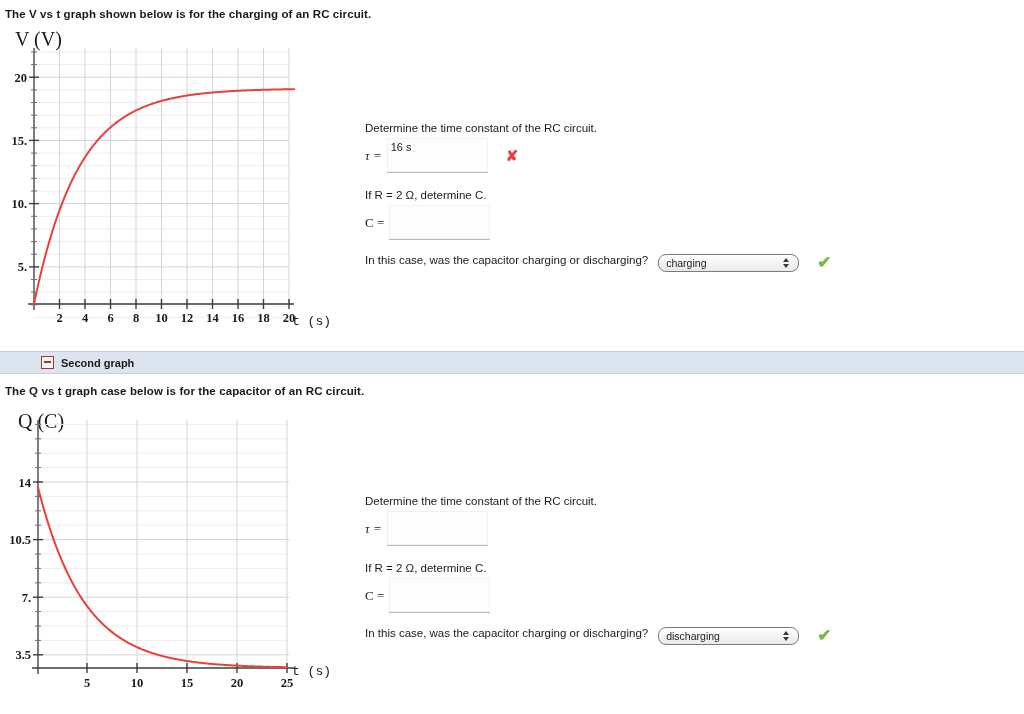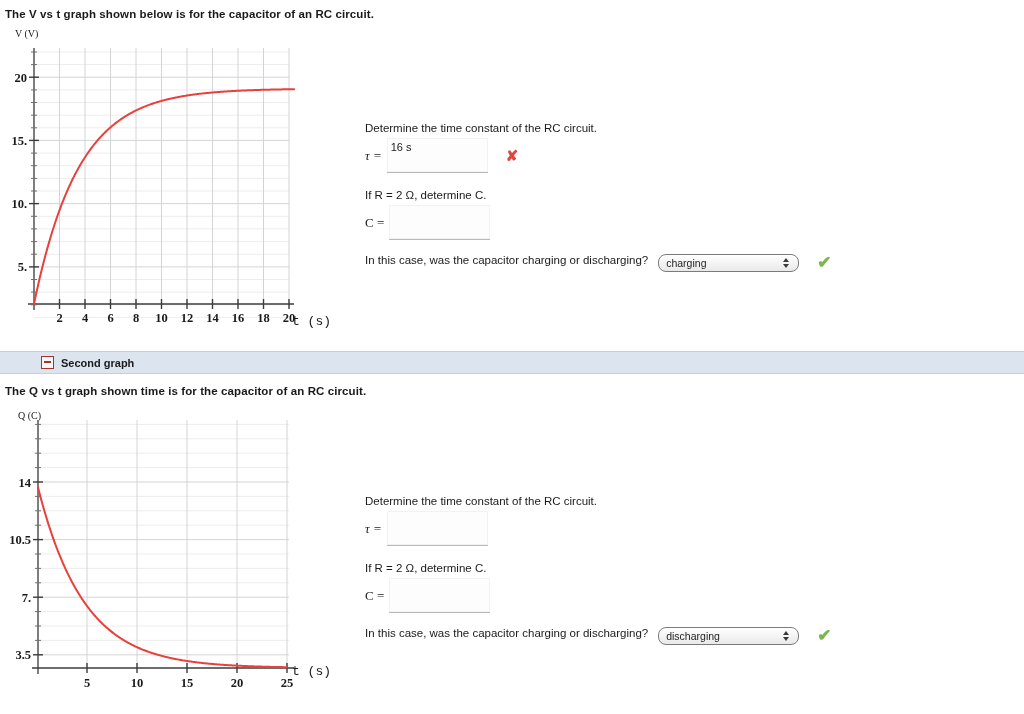--- a/index.html
+++ b/index.html
@@ -25,21 +25,21 @@
     color: #1a1a1a;
     letter-spacing: 0.1px;
     white-space: nowrap;
   }
 
   
   .graph-block { position: absolute; }
   .axis-label-y {
     position: absolute;
     font-family: "Liberation Serif", serif;
-    font-size: 10px;
+    font-size: 20px;
     color: #1a1a1a;
     white-space: nowrap;
   }
   .axis-label-x {
     position: absolute;
     font-family: Liberation Mono, monospace;
     font-size: 13px;
     color: #1a1a1a;
     white-space: nowrap;
   }
@@ -174,21 +174,21 @@
     font-weight: bold;
     font-size: 11px;
     color: #1a1a1a;
   }
 </style>
 </head>
 <body>
 
 <div class="page">
 
-  <div class="prompt-text" style="left:5px; top:8px;">The V vs t graph shown below is for the capacitor of an RC circuit.</div>
+  <div class="prompt-text" style="left:5px; top:8px;">The V vs t graph shown below is for the charging of an RC circuit.</div>
 
   <div class="graph-block" style="left:0px; top:26px; width:340px; height:300px;">
 
     <div class="axis-label-y" style="left:15px; top:2px;">V (V)</div>
     <div class="axis-label-x" style="left:292px; top:288px;">t (s)</div>
 
     <svg class="plot-svg" width="340" height="300" viewBox="0 0 340 300">
 
       <g stroke="#ededed" stroke-width="1">
         <line x1="34" y1="291.4" x2="289" y2="291.4"></line>
@@ -320,21 +320,21 @@
       </span>
       <span class="mark right">✔</span>
     </div>
   </div>
 
   <div class="section-bar" style="top:351px;">
     <span class="collapse-box"></span>
     <span class="section-title">Second graph</span>
   </div>
 
-  <div class="prompt-text" style="left:5px; top:385px;">The Q vs t graph shown time is for the capacitor of an RC circuit.</div>
+  <div class="prompt-text" style="left:5px; top:385px;">The Q vs t graph case below is for the capacitor of an RC circuit.</div>
 
   <div class="graph-block" style="left:0px; top:400px; width:340px; height:300px;">
 
     <div class="axis-label-y" style="left:18px; top:2px;margin-top:8px;">Q (C)</div>
     <div class="axis-label-x" style="left:292px; top:264px;">t (s)</div>
 
     <svg class="plot-svg" width="340" height="300" viewBox="0 0 340 300">
 
       <g stroke="#ededed" stroke-width="1">
         <line x1="38" y1="240.4" x2="289" y2="240.4"></line>

